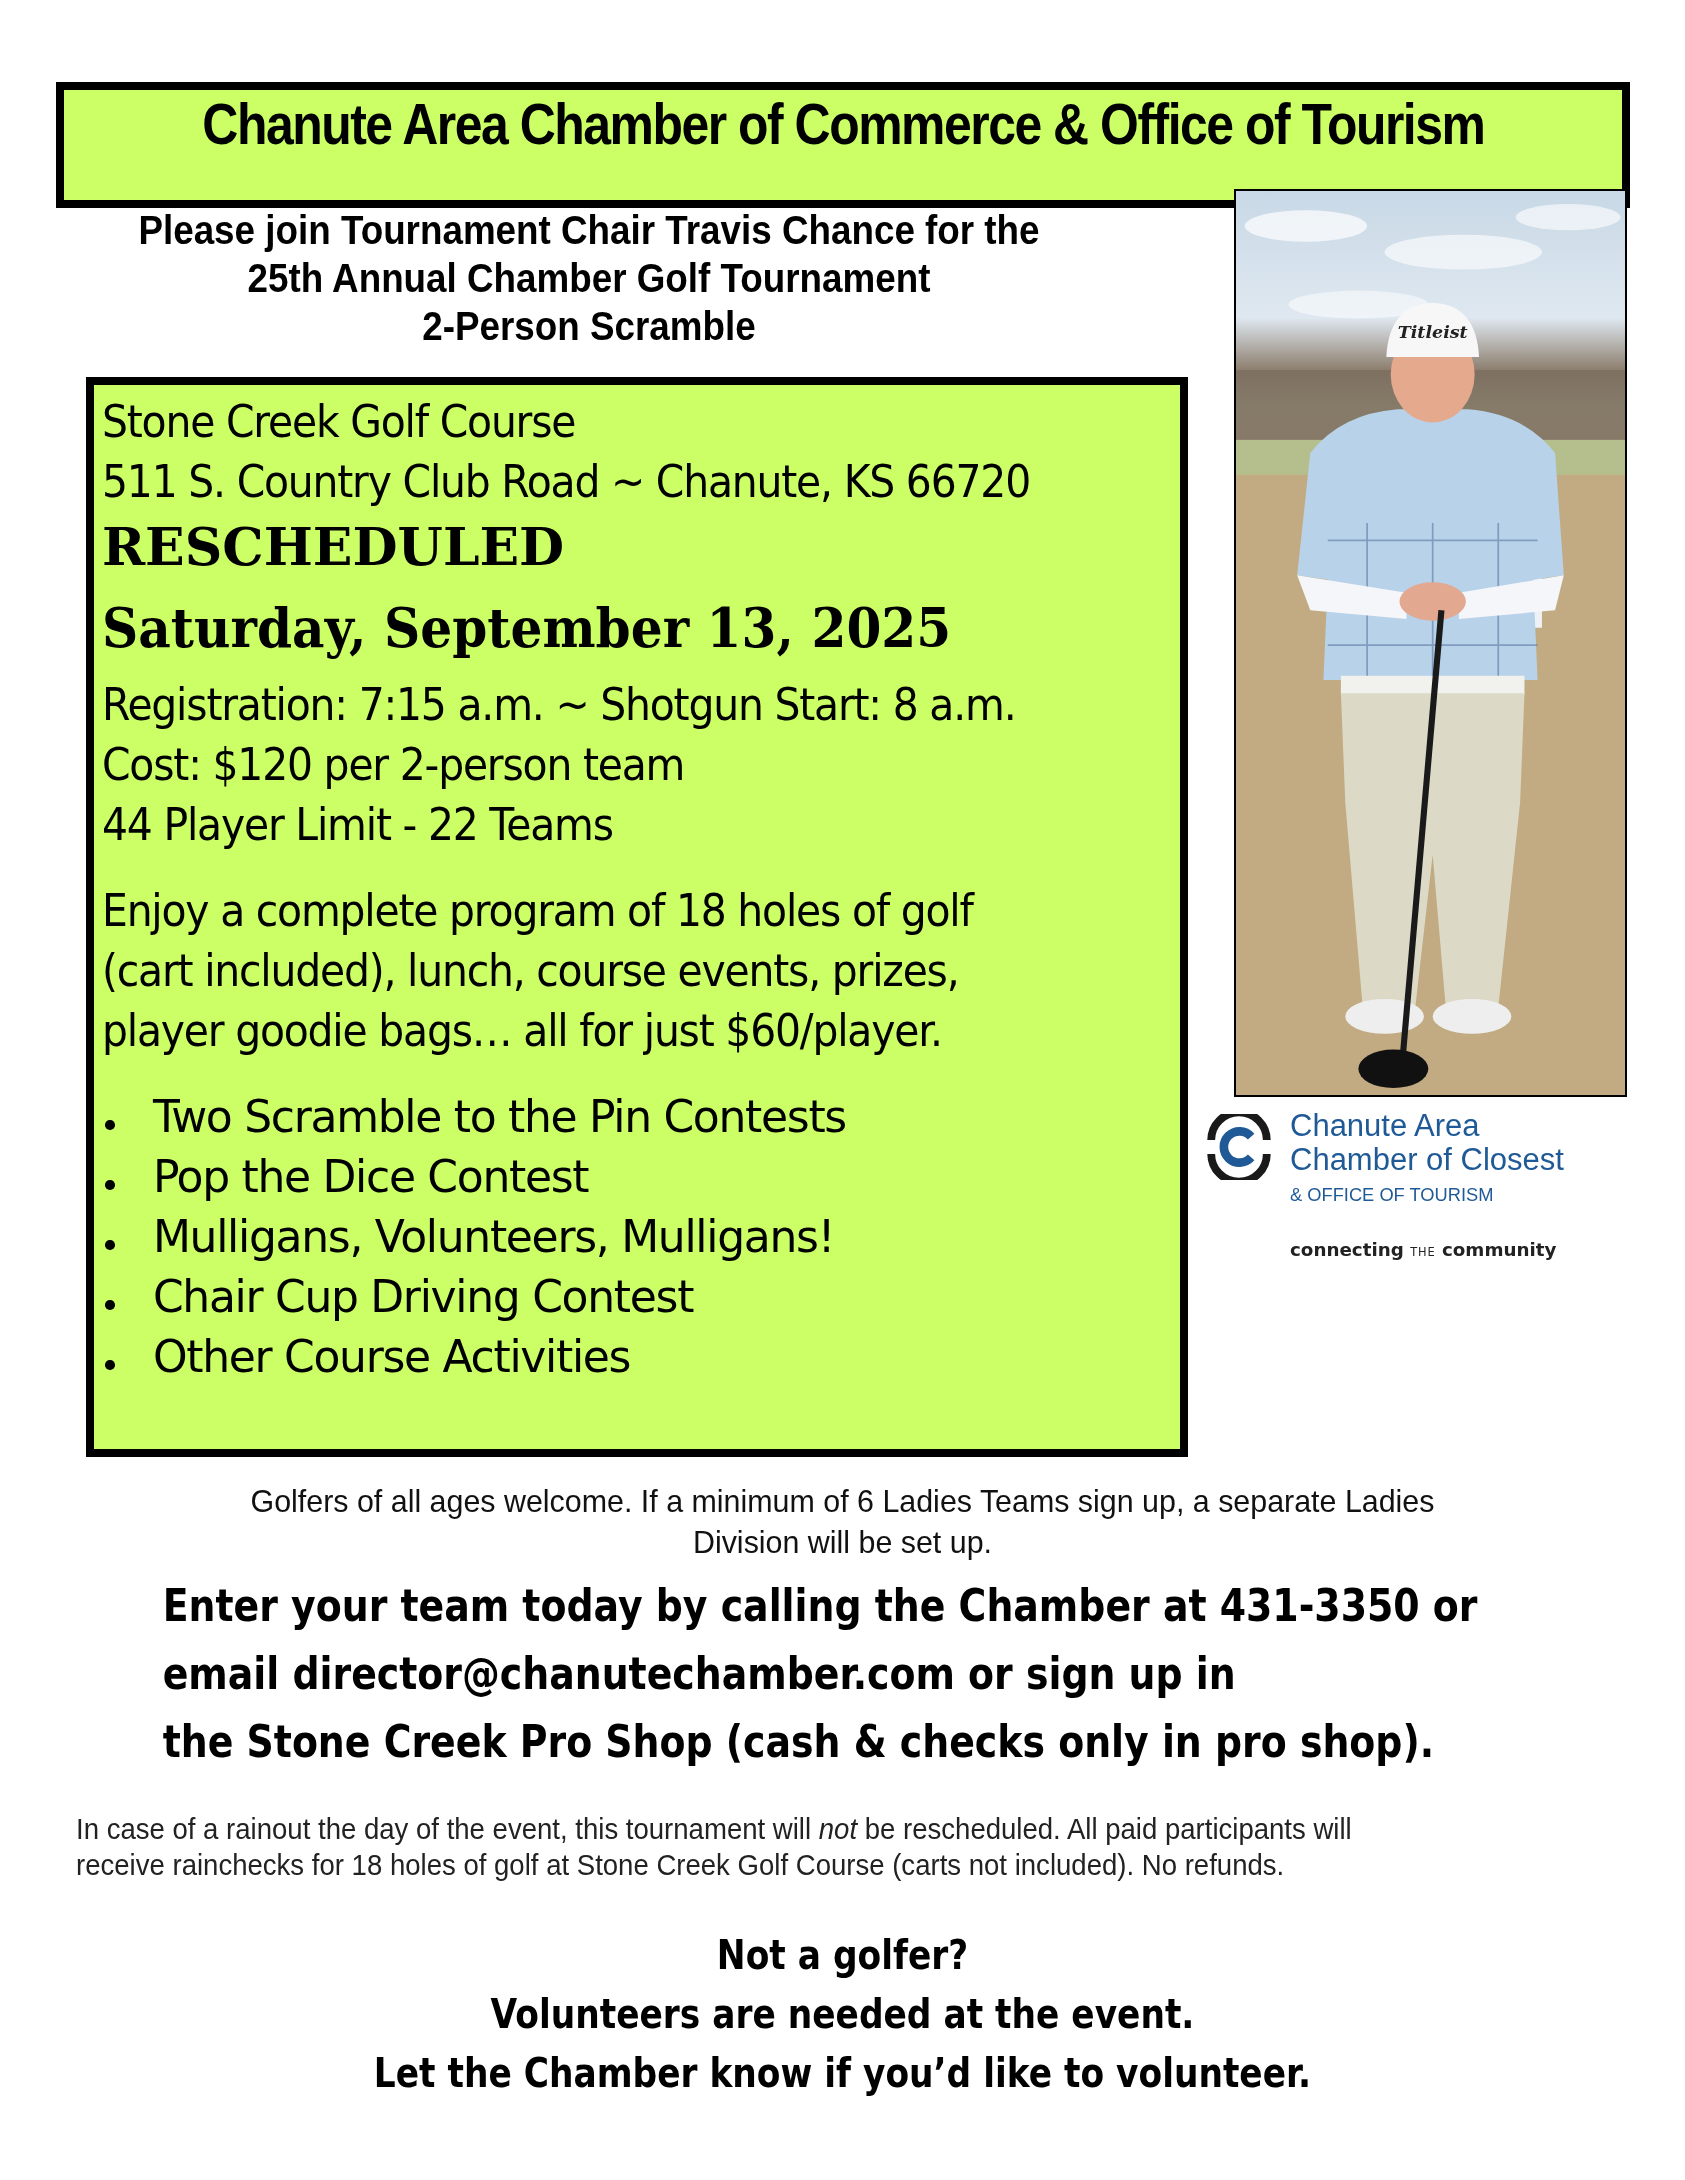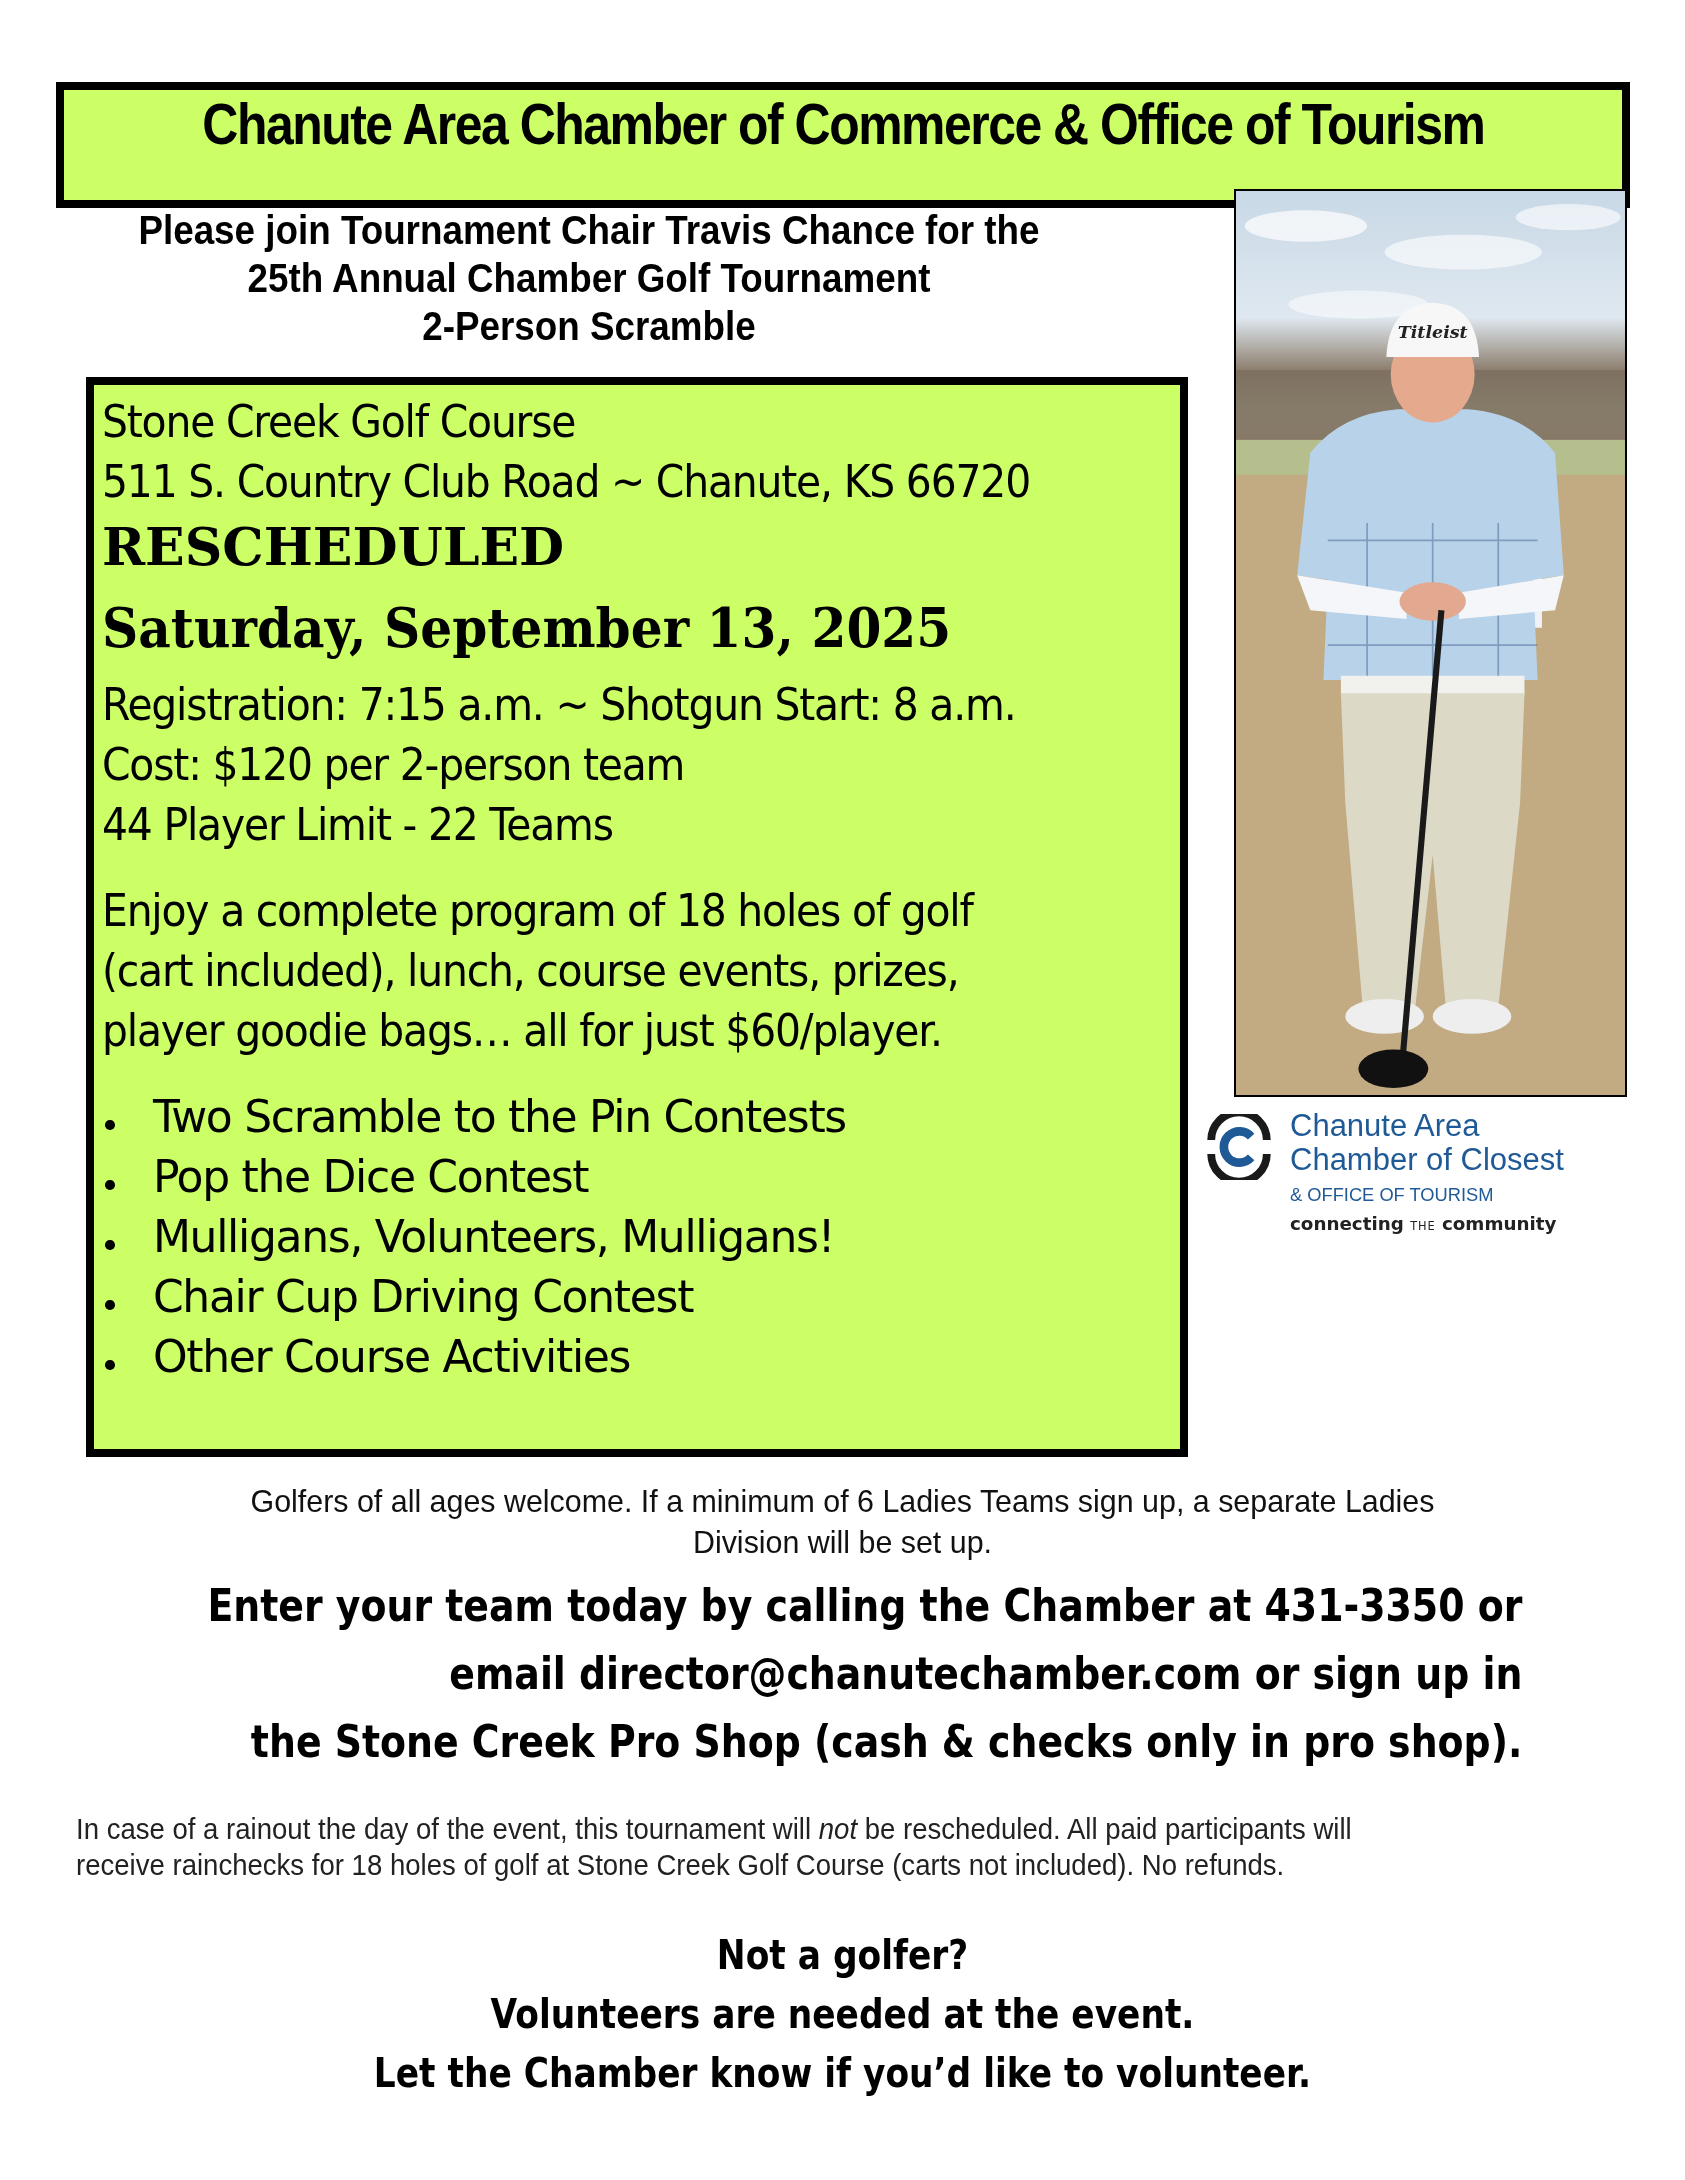--- a/index.html
+++ b/index.html
@@ -40,31 +40,31 @@
     border: 2.6px solid #000; overflow: hidden;
     background: linear-gradient(180deg, #c8d8e6 0%, #dfe8f0 14%, #8a7b6a 20%, #b9c59a 24%, #c7b28c 28%, #b8a27a 100%);
   }
   .photo .person { position: absolute; left: 0; top: 0; width: 100%; height: 100%; }
 
   .logo { position: absolute; left: 1204px; top: 1109px; width: 454px; height: 157px; }
   .logo-mark { position: absolute; left: 1.7px; top: 5.2px; width: 66px; height: 66px; }
   .logo-text { position: absolute; left: 86px; top: 0; color: #1f5a97; font-family: "Liberation Sans", sans-serif; }
   .logo-line1, .logo-line2 { font-size: 31px; line-height: 34px; white-space: nowrap; }
   .logo-line3 { font-size: 18.3px; line-height: 35px; white-space: nowrap; letter-spacing: 0px; }
-  .logo-tagline { position: absolute; left: 86px; top: 104px; font-family: "DejaVu Sans", sans-serif; font-weight: bold; font-size: 18.3px; color: #222; white-space: nowrap; text-align: right; }
+  .logo-tagline { position: absolute; left: 86px; top: 130px; font-family: "DejaVu Sans", sans-serif; font-weight: bold; font-size: 18.3px; color: #222; white-space: nowrap; text-align: right; }
   .logo-tagline .small { font-weight: normal; font-size: 11.4px; letter-spacing: 0.9px; }
 
   .ladies {
     position: absolute; left: 52px; top: 1481px; width: 1581px; text-align: center;
     font-family: "Liberation Sans", sans-serif; font-size: 32px; line-height: 41px; color: #111;
   }
   .ladies div { white-space: nowrap; transform: scaleX(0.95); }
 
   .enter {
-    position: absolute; left: 52px; top: 1572px; width: 1581px; text-align: right;
+    position: absolute; left: 52px; top: 1572px; width: 1581px; text-align: left;
     font-family: "DejaVu Sans", sans-serif; font-weight: bold; font-size: 44px; line-height: 68px;
   }
   .enter div { white-space: nowrap; transform: scaleX(0.86); }
 
   .rainout {
     position: absolute; left: 76px; top: 1811px; width: 1572px;
     font-family: "Liberation Sans", sans-serif; font-size: 29px; line-height: 36px; color: #222;
   }
   .rainout div { white-space: nowrap; transform-origin: left; transform: scaleX(0.95); }
 

